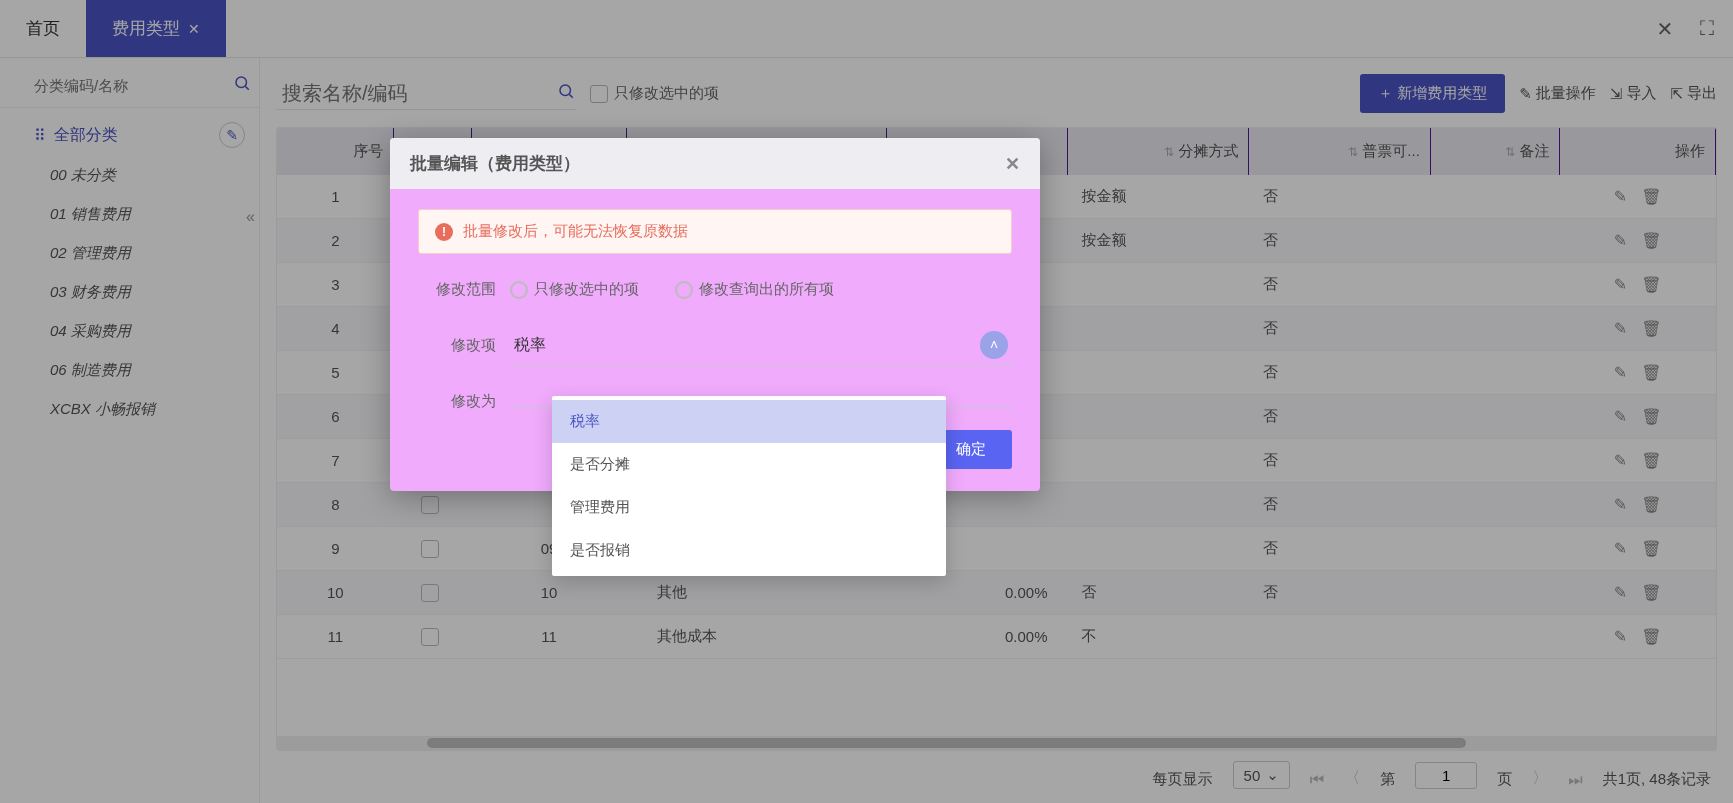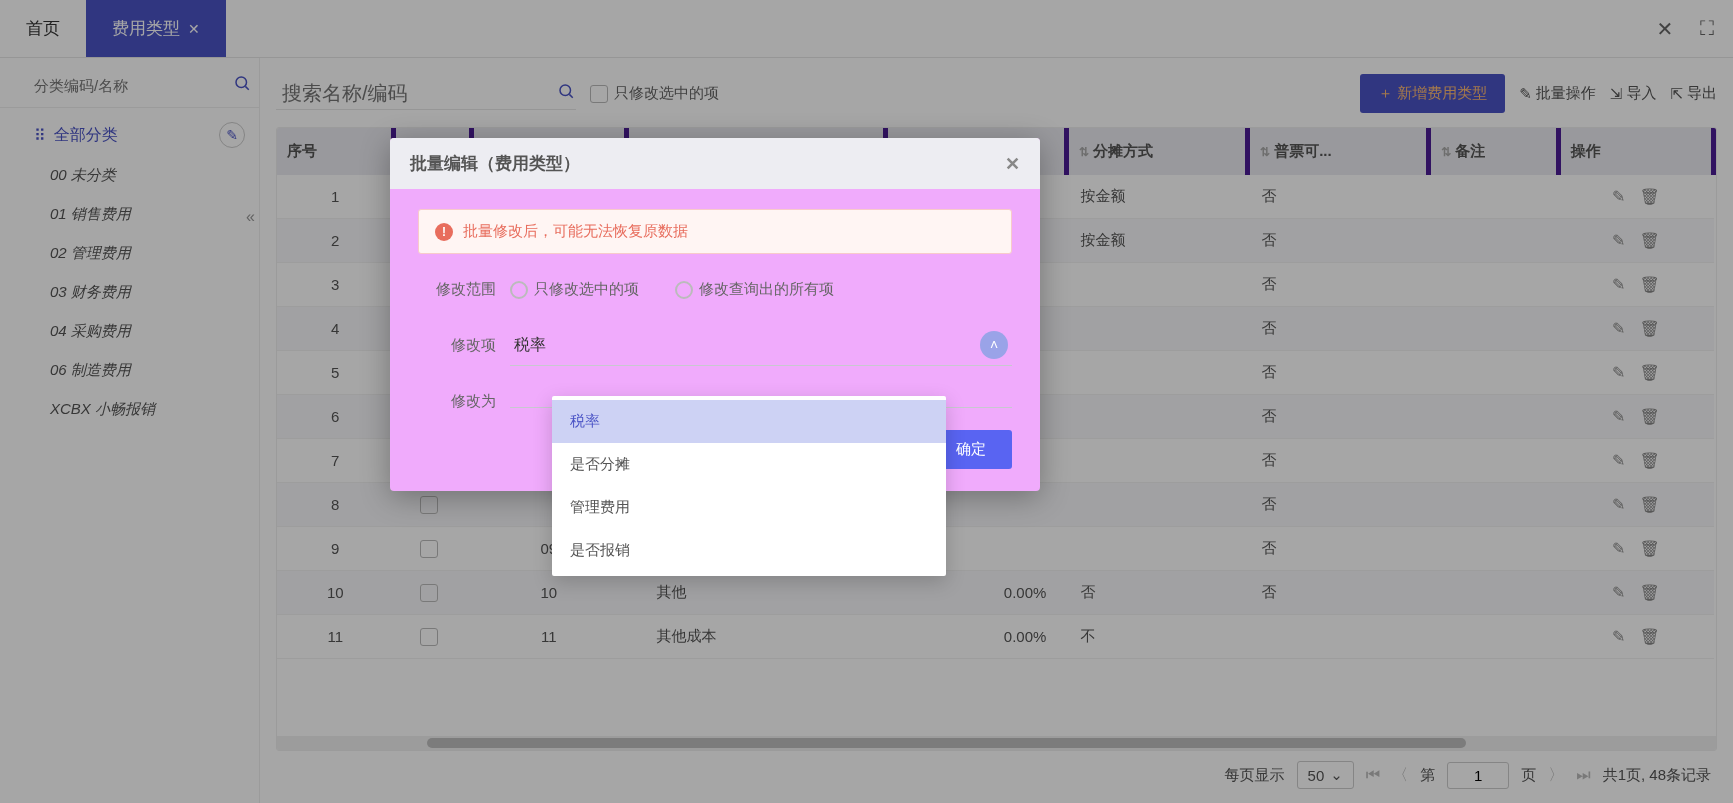--- a/index.html
+++ b/index.html
@@ -26,36 +26,36 @@
 .tree-item { padding:10px 14px 10px 50px;font-size:15px;color:#555;cursor:pointer;font-style:italic; }
 
 
 .content { flex:1;padding:12px 16px;background:#fff;display:flex;flex-direction:column;min-width:0; }
 .toolbar { display:flex;align-items:center;gap:14px;padding:4px 0 14px 0; }
 .tb-search { display:flex;align-items:center;gap:10px;border-bottom:1px solid #e6e6e6;padding:4px 6px;width:300px; }
 .tb-search input { flex:1;border:none;outline:none;font-size:20px;color:#999; }
 .chk { width:18px;height:18px;border:1px solid #bbb;border-radius:3px;display:inline-block;vertical-align:middle;margin-right:6px; }
 .tb-checkbox { display:flex;align-items:center;font-size:15px;color:#666; }
 .tb-spacer { flex:1; }
-.btn-primary { background:#4a53c5;color:#fdba74;border:none;padding:10px 18px;border-radius:3px;font-size:15px;cursor:pointer; }
+.btn-primary { background:#4a53c5;color:#ffffff;border:none;padding:10px 18px;border-radius:3px;font-size:15px;cursor:pointer; }
 .btn-ghost { background:none;border:none;color:#555;font-size:15px;cursor:pointer;display:flex;align-items:center;gap:4px; }
 
 
 .table-wrap { flex:1;overflow:hidden;border:1px solid #eee;border-radius:3px;position:relative; }
 table { width:100%;border-collapse:collapse; }
-thead th { background:#ececf1;padding:14px 10px;font-size:15px;color:#555;border-right:5px solid #4c1d95;text-align:left;font-weight:700; }
+thead th { background:#ececf1;padding:14px 10px;font-size:15px;color:#555;border-right:1px solid #4c1d95;text-align:right;font-weight:400; }
 tbody td { padding:12px 10px;font-size:15px;color:#555;text-align:center;border-bottom:1px solid #f2f2f2; }
 tbody tr:nth-child(even) { background:#f8f8fa; }
 .sort-icon { color:#aaa;font-size:12px;margin-right:4px; }
 .row-action { display:flex;gap:14px;justify-content:center;color:#888;font-size:16px; }
 .hscroll { position:absolute;bottom:0;left:0;right:0;height:14px;background:#f0f0f0; }
 .hscroll-thumb { position:absolute;left:150px;right:250px;top:2px;bottom:2px;background:#bfbfbf;border-radius:6px; }
 
 
-.pager { display:flex;align-items:center;gap:12px;padding:10px 6px 2px 0;font-size:15px;color:#555;justify-content:flex-end; }
+.pager { display:flex;align-items:flex-end;gap:20px;padding:10px 6px 2px 0;font-size:15px;color:#555;justify-content:flex-end; }
 .pager .sel,.pager .num { border:1px solid #ccc;padding:4px 10px;border-radius:3px;display:flex;align-items:center;gap:6px; }
 .pager input { width:40px;border:none;outline:none;text-align:center;font-size:15px; }
 .pager .nav { color:#bbb;cursor:pointer;font-size:16px; }
 
 
 .overlay { position:absolute;inset:0;background:rgba(0,0,0,0.35);z-index:10; }
 .modal { position:absolute;left:390px;top:138px;width:650px;background:#f0abfc;border-radius:4px;z-index:11;box-shadow:0 6px 30px rgba(0,0,0,0.3); }
 .modal-head { display:flex;align-items:center;background:#ededf2;padding:14px 20px;font-size:17px;color:#555;font-weight:600;border-radius:4px 4px 0 0; }
 .modal-head .mx { margin-left:auto;color:#888;cursor:pointer;font-size:18px; }
 .modal-body { padding:20px 28px 80px 28px; }

